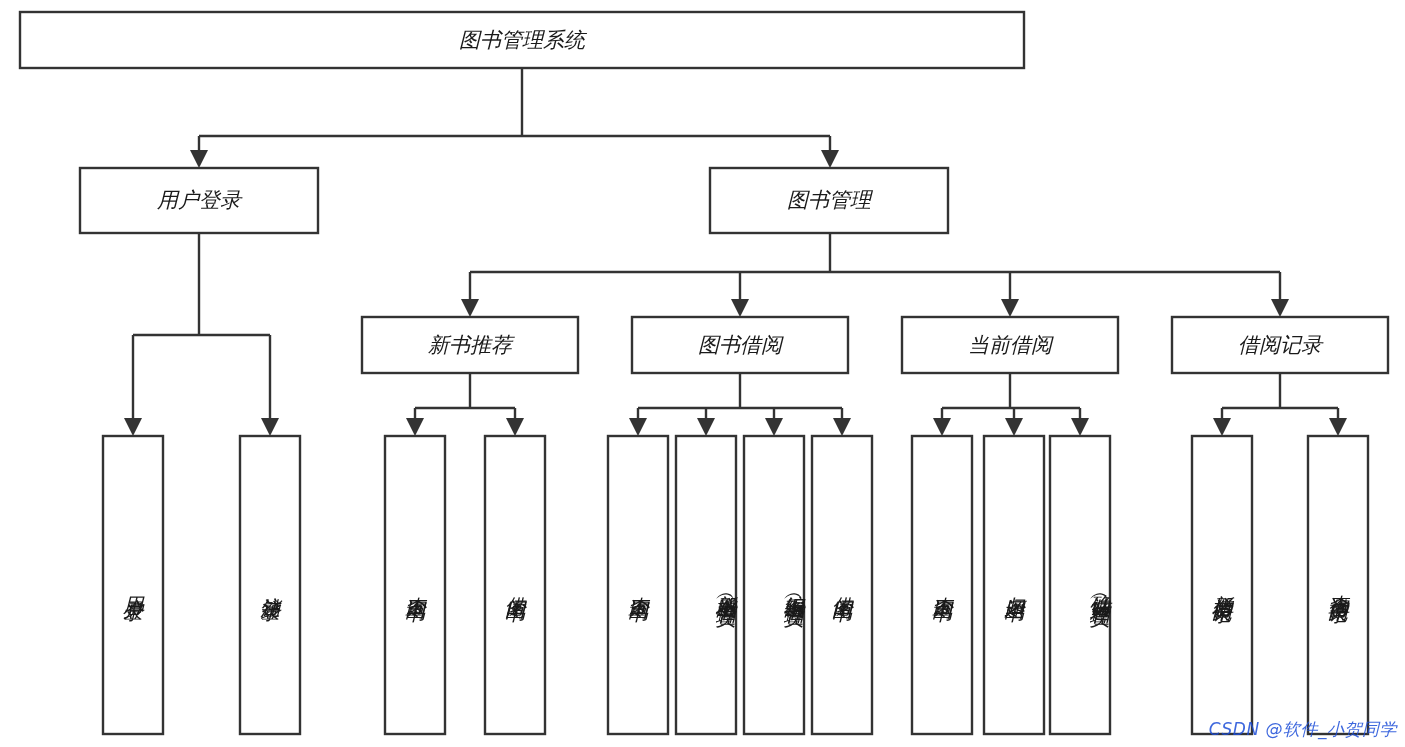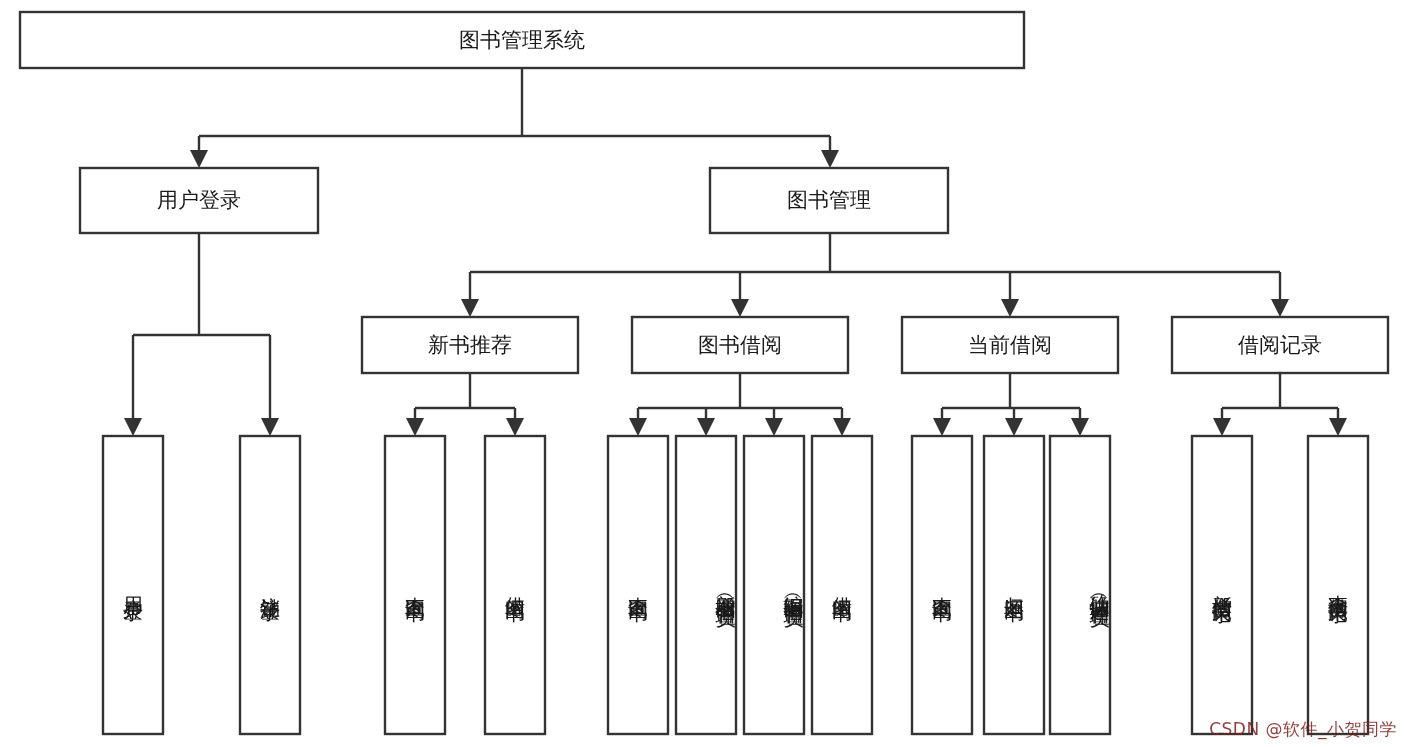--- a/index.html
+++ b/index.html
@@ -10,20 +10,21 @@
   body {
     width: 1405px;
     height: 747px;
     font-family: "DejaVu Sans", "Liberation Sans", sans-serif;
     overflow: hidden;
   }
   #diagram-root {
     position: relative;
     width: 1405px;
     height: 747px;
+    font-style: italic;
   }
   svg.diagram-svg {
     position: absolute;
     top: 0;
     left: 0;
     width: 1405px;
     height: 747px;
   }
   .node-box {
     fill: #ffffff;
@@ -62,21 +63,21 @@
     text-align: center;
     white-space: pre;
     pointer-events: none;
   }
   .watermark {
     position: absolute;
     right: 8px;
     bottom: 6px;
     font-family: "DejaVu Sans", "Liberation Sans", sans-serif;
     font-size: 17px;
-    color: #7f1d1d;
+    color: #1d4ed8;
     opacity: 0.85;
     letter-spacing: 0.5px;
     white-space: nowrap;
   }
 </style>
 </head>
 <body>
 
 <div id="diagram-root">
 

